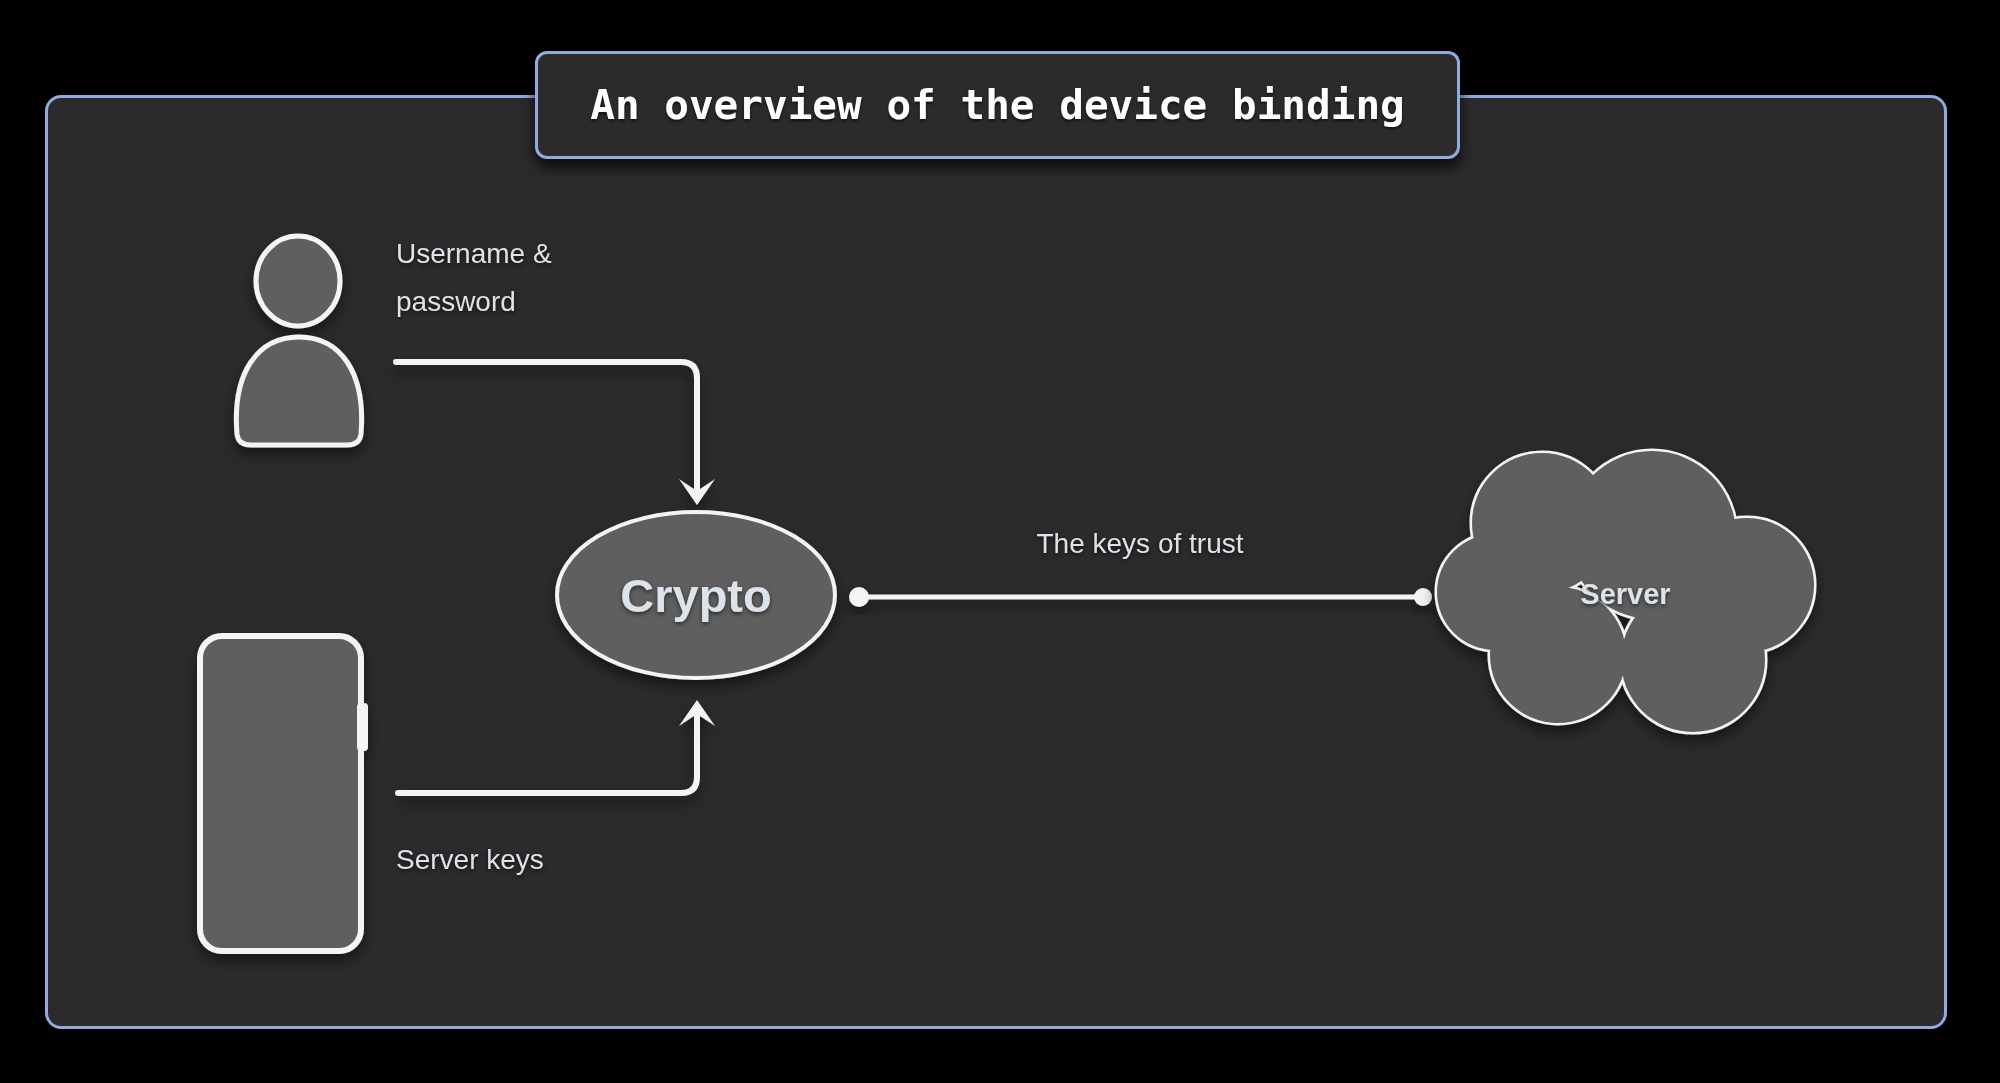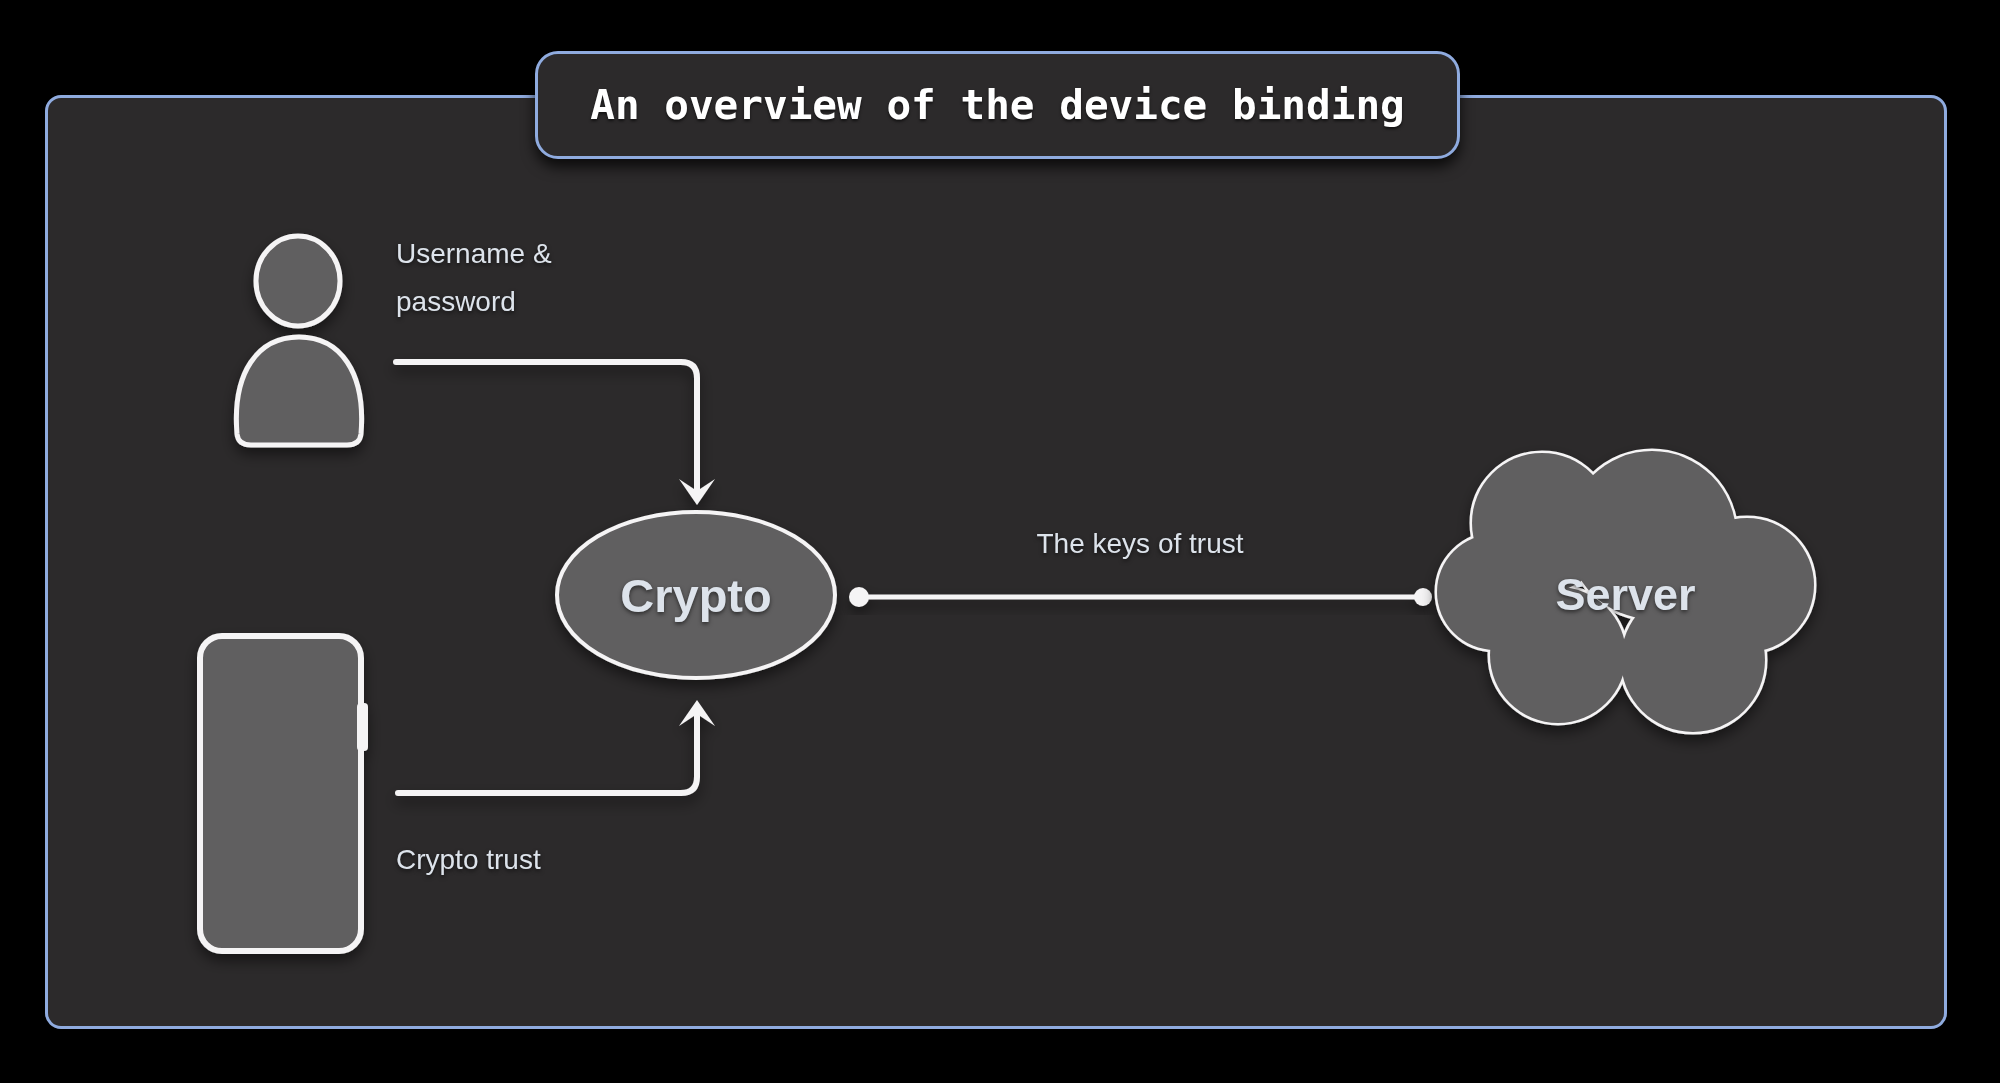--- a/index.html
+++ b/index.html
@@ -13,21 +13,21 @@
     border:3px solid var(--accent-border);
     border-radius:16px;
     box-sizing:border-box;
     box-shadow:0 10px 22px rgba(0,0,0,.65);
     z-index:1;
   }
   .title-box{
     position:absolute;left:535px;top:51px;width:925px;height:108px;
     background:var(--panel-fill);
     border:3px solid var(--accent-border);
-    border-radius:23px;
+    border-radius:12px;
     box-sizing:border-box;
     display:flex;align-items:center;justify-content:center;
     box-shadow:0 8px 14px rgba(0,0,0,.75);
     z-index:4;
   }
   .title-text{
     font-family:"DejaVu Sans Mono", monospace;
     font-weight:bold;font-size:41px;color:var(--title-text);
     text-shadow:0 2px 3px rgba(0,0,0,.6);
     white-space:nowrap;
@@ -43,21 +43,21 @@
     text-shadow:0 2px 4px rgba(0,0,0,.6);
     white-space:pre-line;
   }
   .node-lbl{
     position:absolute;z-index:3;color:var(--label-text);
     font-weight:bold;
     display:flex;align-items:center;justify-content:center;
     text-shadow:0 2px 4px rgba(0,0,0,.55);
   }
   .mixture-lbl{left:557px;top:512px;width:278px;height:166px;font-size:47px;}
-  .server-lbl{left:1437px;top:452px;width:377px;height:285px;font-size:45px;}
+  .server-lbl{left:1437px;top:452px;width:377px;height:285px;font-size:29px;}
   .user-lbl{left:396px;top:230px;}
   .crypto-lbl{left:396px;top:836px;}
   .bond-lbl{left:940px;top:520px;width:400px;text-align:center;}
 </style>
 </head>
 <body>
 
 <div class="panel"></div>
 
 <div class="title-box">
@@ -111,16 +111,16 @@
   </g>
 
   <g filter="url(#ds)">
     <use href="#cloudlobes" style="fill:var(--shape-fill);stroke:var(--stroke);stroke-width:5"></use>
     <use href="#cloudlobes" style="fill:var(--shape-fill);stroke:none"></use>
   </g>
 </svg>
 
 <div class="lbl user-lbl">Username &amp;
 password</div>
-<div class="lbl crypto-lbl">Crypto trust</div>
+<div class="lbl crypto-lbl">Server keys</div>
 <div class="lbl bond-lbl">The keys of trust</div>
 <div class="node-lbl mixture-lbl">Crypto</div>
 <div class="node-lbl server-lbl">Server</div>
 
 </body></html>

